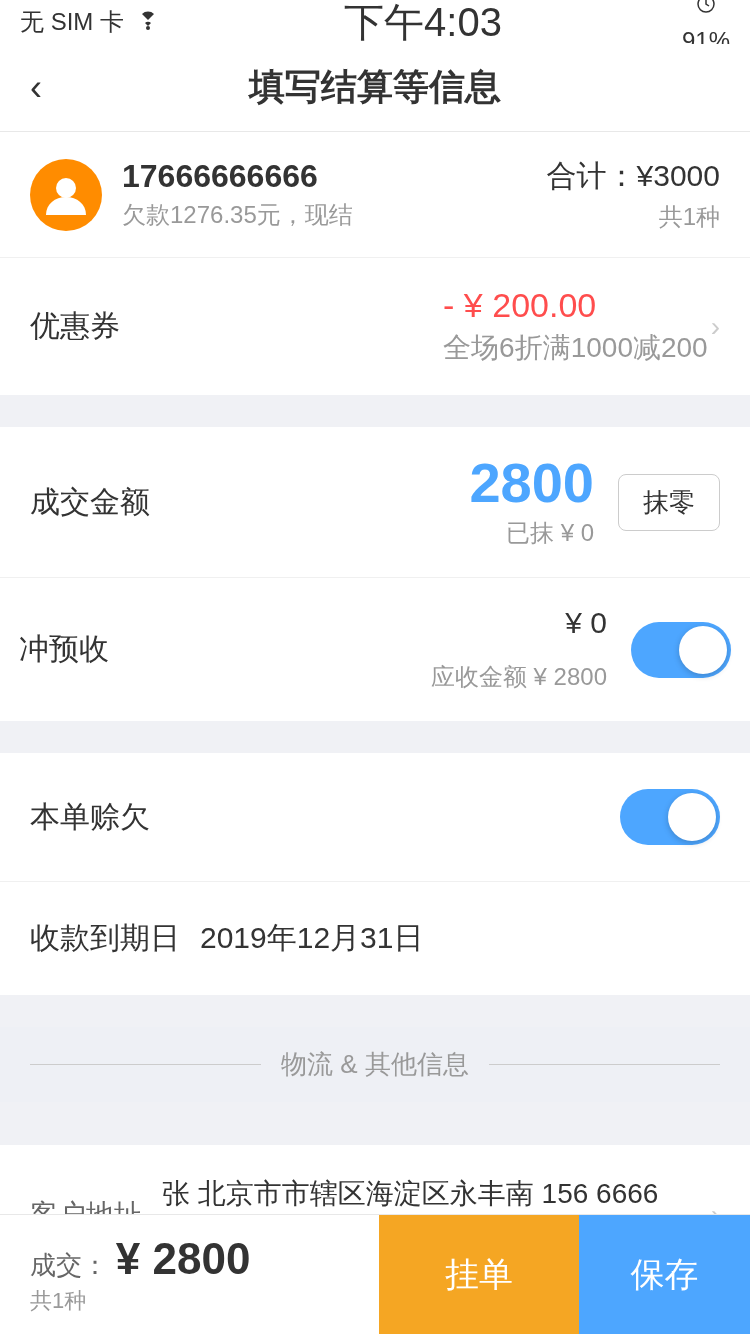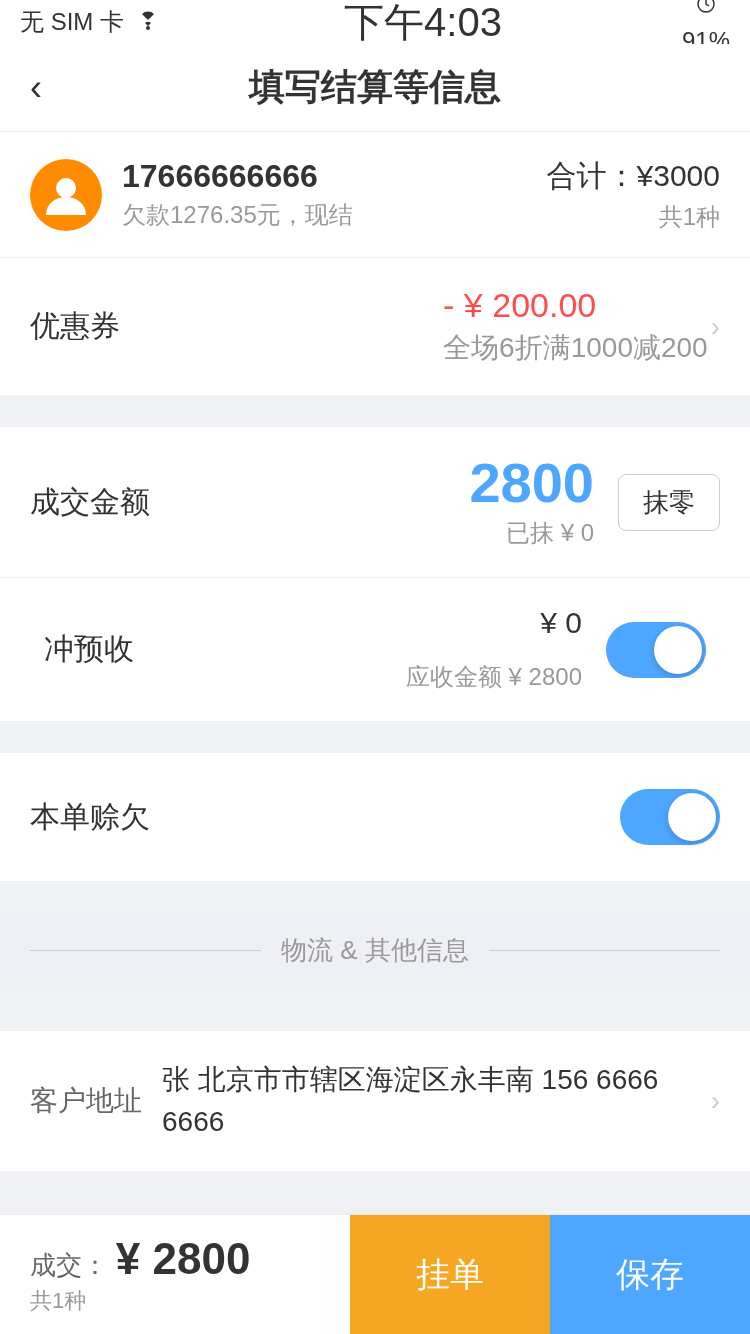--- a/index.html
+++ b/index.html
@@ -134,21 +134,21 @@
       padding: 10px 24px;
       font-size: 26px;
       color: #333;
       background: #fff;
       cursor: pointer;
     }
 
     
     .pre-receive-row {
       background: #fff;
-      padding: 28px 44px;
+      padding: 28px 19px;
       display: flex;
       align-items: center;
       justify-content: space-between;
       border-top: 1px solid #f0f0f0;
     }
     .pre-label { font-size: 30px; color: #333; }
     .pre-right { display: flex; align-items: center; gap: 24px; }
     .pre-value-wrap { text-align: right; }
     .pre-value { font-size: 30px; color: #333; font-weight: 500; }
     .pre-sub { font-size: 24px; color: #999; margin-top: 21px; }
@@ -262,21 +262,21 @@
       background: #f5a623;
       color: #fff;
       font-size: 34px;
       font-weight: 500;
       display: flex;
       align-items: center;
       justify-content: center;
       cursor: pointer;
     }
     .btn-save {
-      width: 200px;
+      width: 171px;
       height: 100%;
       background: #4da6ff;
       color: #fff;
       font-size: 34px;
       font-weight: 500;
       display: flex;
       align-items: center;
       justify-content: center;
       cursor: pointer;
     }
@@ -388,20 +388,24 @@
   </div>
 
   <div class="divider-section"></div>
 
   <div class="card">
     <div class="debit-row">
       <span class="debit-label">本单赊欠</span>
       <div class="toggle"></div>
     </div>
 
+    <div class="due-row">
+      <span class="due-label">收款到期日</span>
+      <span class="due-value">2019年12月31日</span>
+    </div>
   </div>
 
   <div class="divider-section"></div>
 
   <div class="separator-row">
     <div class="separator-line"></div>
     <span class="separator-text">物流 &amp; 其他信息</span>
     <div class="separator-line"></div>
   </div>
 

